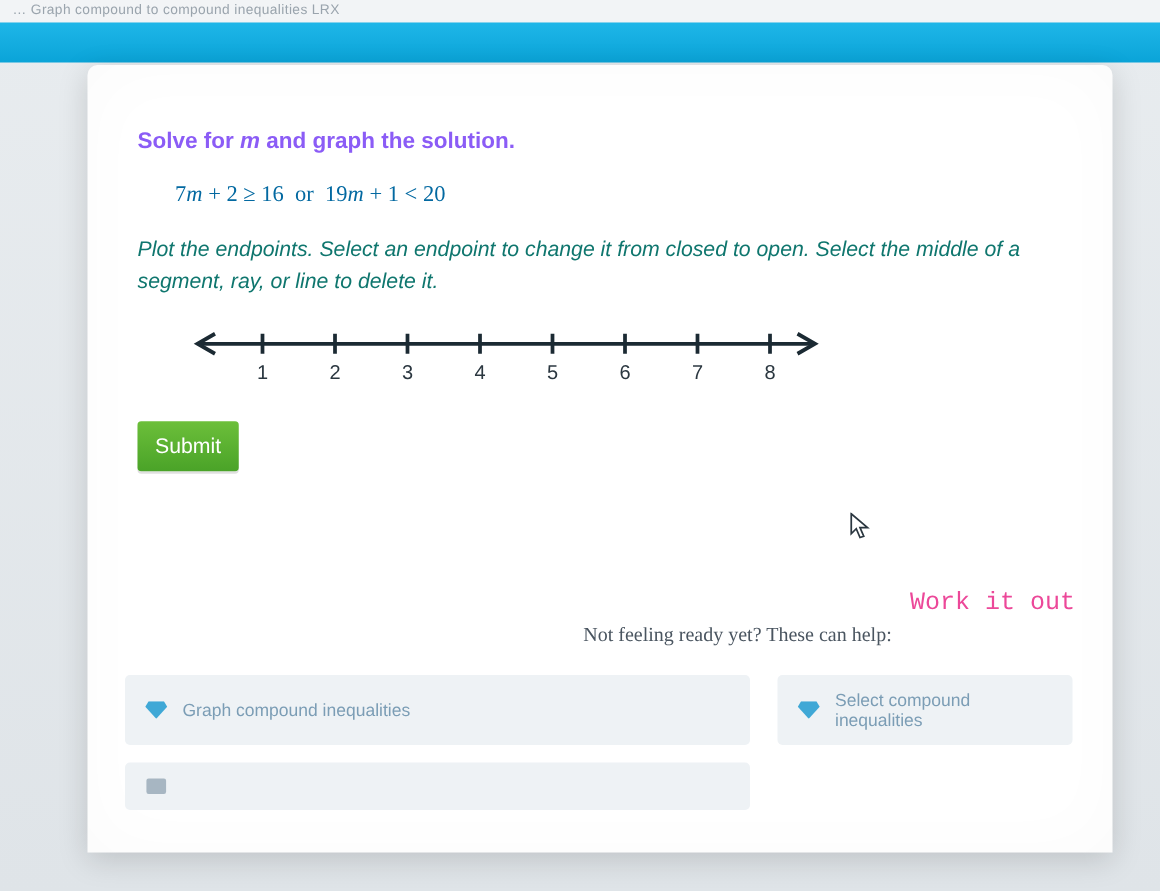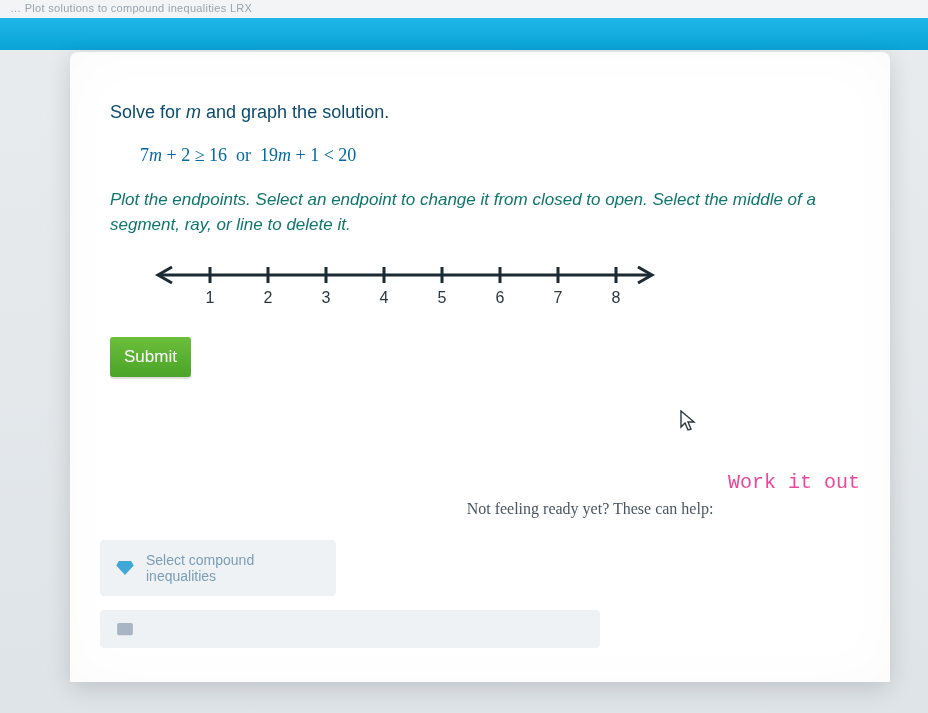--- a/index.html
+++ b/index.html
@@ -26,23 +26,24 @@
     left: 70px;
     top: 52px;
     width: 820px;
     height: 630px;
     background: #ffffff;
     border-radius: 8px 8px 0 0;
     box-shadow: 0 6px 24px rgba(0,0,0,.15), inset 0 0 60px rgba(0,0,0,.02);
     padding: 50px 40px 28px 40px;
   }
   .prompt {
-    color: #0c4a6e;
+    color: #8b5cf6;
     font-size: 18px;
     margin-bottom: 22px;
+    font-weight: bold;
   }
   .expr {
     color: #0369a1;
     font-size: 18px;
     margin-left: 30px;
     margin-bottom: 22px;
     font-family: "Times New Roman", serif;
   }
   .expr .var { font-style: italic; }
   .instr {
@@ -123,21 +124,21 @@
     position: absolute;
     left: 610px;
     top: 358px;
     width: 16px; height: 22px;
     pointer-events: none;
   }
 </style>
 </head>
 <body>
 
-<div class="topbar">… Plot solutions to compound inequalities  LRX</div>
+<div class="topbar">… Graph compound to compound inequalities  LRX</div>
 <div class="bluebar"></div>
 
 <div class="card">
 
   <div class="prompt">
     <span>Solve for </span><em>m</em><span> and graph the solution.</span>
   </div>
 
   <div class="expr">
     7<span class="var">m</span> + 2 ≥ 16 &nbsp;or&nbsp; 19<span class="var">m</span> + 1 &lt; 20
@@ -189,20 +190,26 @@
 
   <svg class="cursor-icon" viewBox="0 0 16 22">
     <path d="M1 1 L1 17 L5 13 L8 20 L11 19 L8 12 L14 12 Z" fill="#ffffff" stroke="#2b3740" stroke-width="1.4"></path>
   </svg>
 
   <div class="workout-area">
     <div class="workout-title">Work it out</div>
     <div class="not-ready">Not feeling ready yet? These can help:</div>
 
     <div class="help-row">
+      <div class="help-card wide">
+        <svg class="gem-icon" viewBox="0 0 20 16">
+            <path d="M3 0 L17 0 L20 5 L10 16 L0 5 Z" fill="#3fa8d6"></path>
+          </svg>
+        <span>Graph compound inequalities</span>
+      </div>
       <div class="help-card narrow">
         <svg class="gem-icon" viewBox="0 0 20 16">
             <path d="M3 0 L17 0 L20 5 L10 16 L0 5 Z" fill="#3fa8d6"></path>
           </svg>
         <span>Select compound inequalities</span>
       </div>
     </div>
 
     <div class="help-row">
       <div class="help-card wide">

